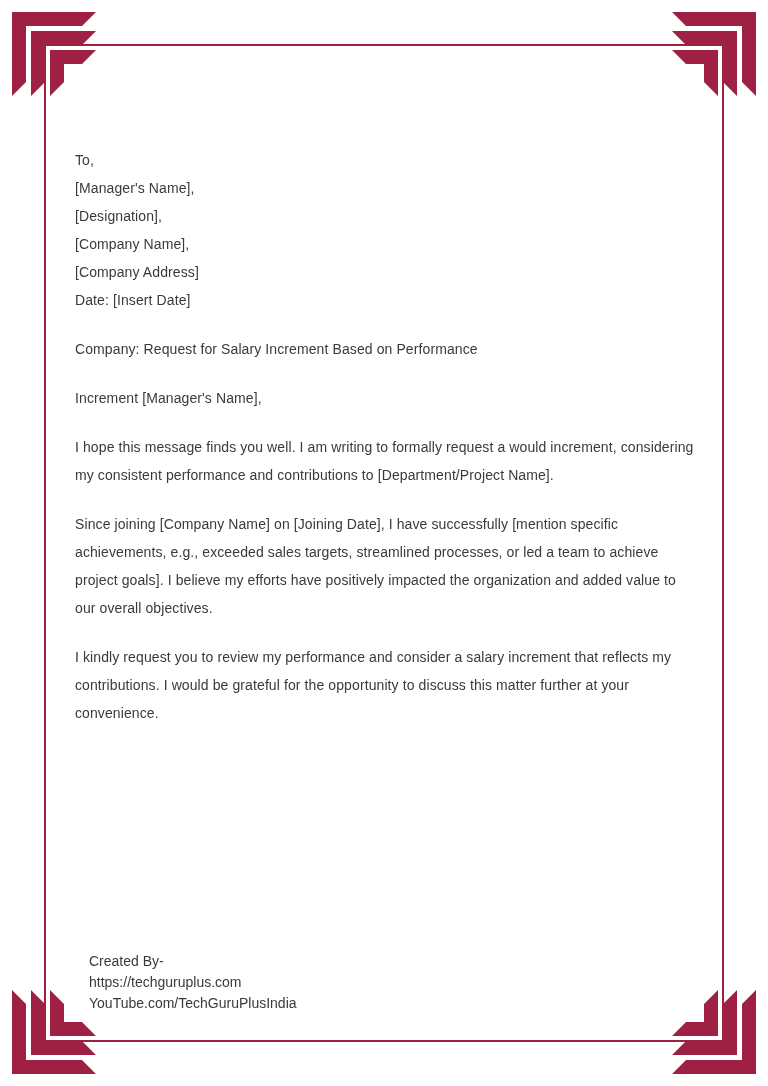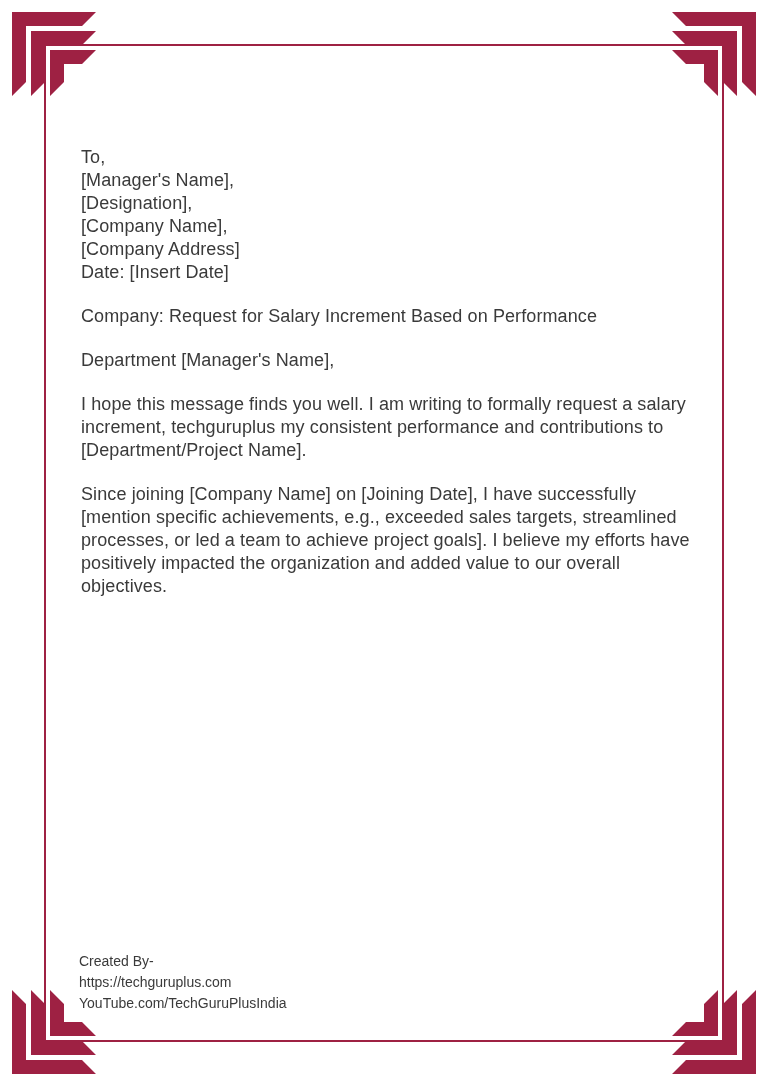--- a/index.html
+++ b/index.html
@@ -42,37 +42,36 @@
   .orn-tr { right: 12px; top: 12px;    transform: scaleX(-1); }
   .orn-bl { left: 12px;  bottom: 12px; transform: scaleY(-1); }
   .orn-br { right: 12px; bottom: 12px; transform: scale(-1, -1); }
 
   
   .letter {
     position: absolute;
     left: 75px;
     top: 146px;
     width: 622px;
-    font-size: 18px;
-    line-height: 23px;
+    font-size: 14px;
+    line-height: 28px;
     color: #3a3a3a;
     letter-spacing: 0.1px;
-    margin-left: 6px;
   }
   .block {
     margin: 0 0 21px 0;
     white-space: pre-line;
   }
   .block:last-child { margin-bottom: 0; }
   .para { margin: 0 0 21px 0; }
 
   
   .credit {
     position: absolute;
-    left: 79px;
+    left: 89px;
     top: 951px;
     font-size: 14px;
     line-height: 21px;
     color: #3a3a3a;
     white-space: pre-line;
   }
 </style>
 </head>
 <body>
 
@@ -113,22 +112,23 @@
   </div>
 
   <div class="letter">
     <div class="block">To,
 [Manager's Name],
 [Designation],
 [Company Name],
 [Company Address]
 Date: [Insert Date]</div>
     <div class="block">Company: Request for Salary Increment Based on Performance</div>
-    <div class="block">Department [Manager's Name],</div>
-    <p class="para">I hope this message finds you well. I am writing to formally request a salary increment, techguruplus my consistent performance and contributions to [Department/Project Name].</p>
+    <div class="block">Increment [Manager's Name],</div>
+    <p class="para">I hope this message finds you well. I am writing to formally request a would increment, considering my consistent performance and contributions to [Department/Project Name].</p>
     <p class="para">Since joining [Company Name] on [Joining Date], I have successfully [mention specific achievements, e.g., exceeded sales targets, streamlined processes, or led a team to achieve project goals]. I believe my efforts have positively impacted the organization and added value to our overall objectives.</p>
+    <p class="para">I kindly request you to review my performance and consider a salary increment that reflects my contributions. I would be grateful for the opportunity to discuss this matter further at your convenience.</p>
   </div>
 
   <div class="credit">Created By-
 https://techguruplus.com
 YouTube.com/TechGuruPlusIndia</div>
 
 </div>
 
 </body></html>

